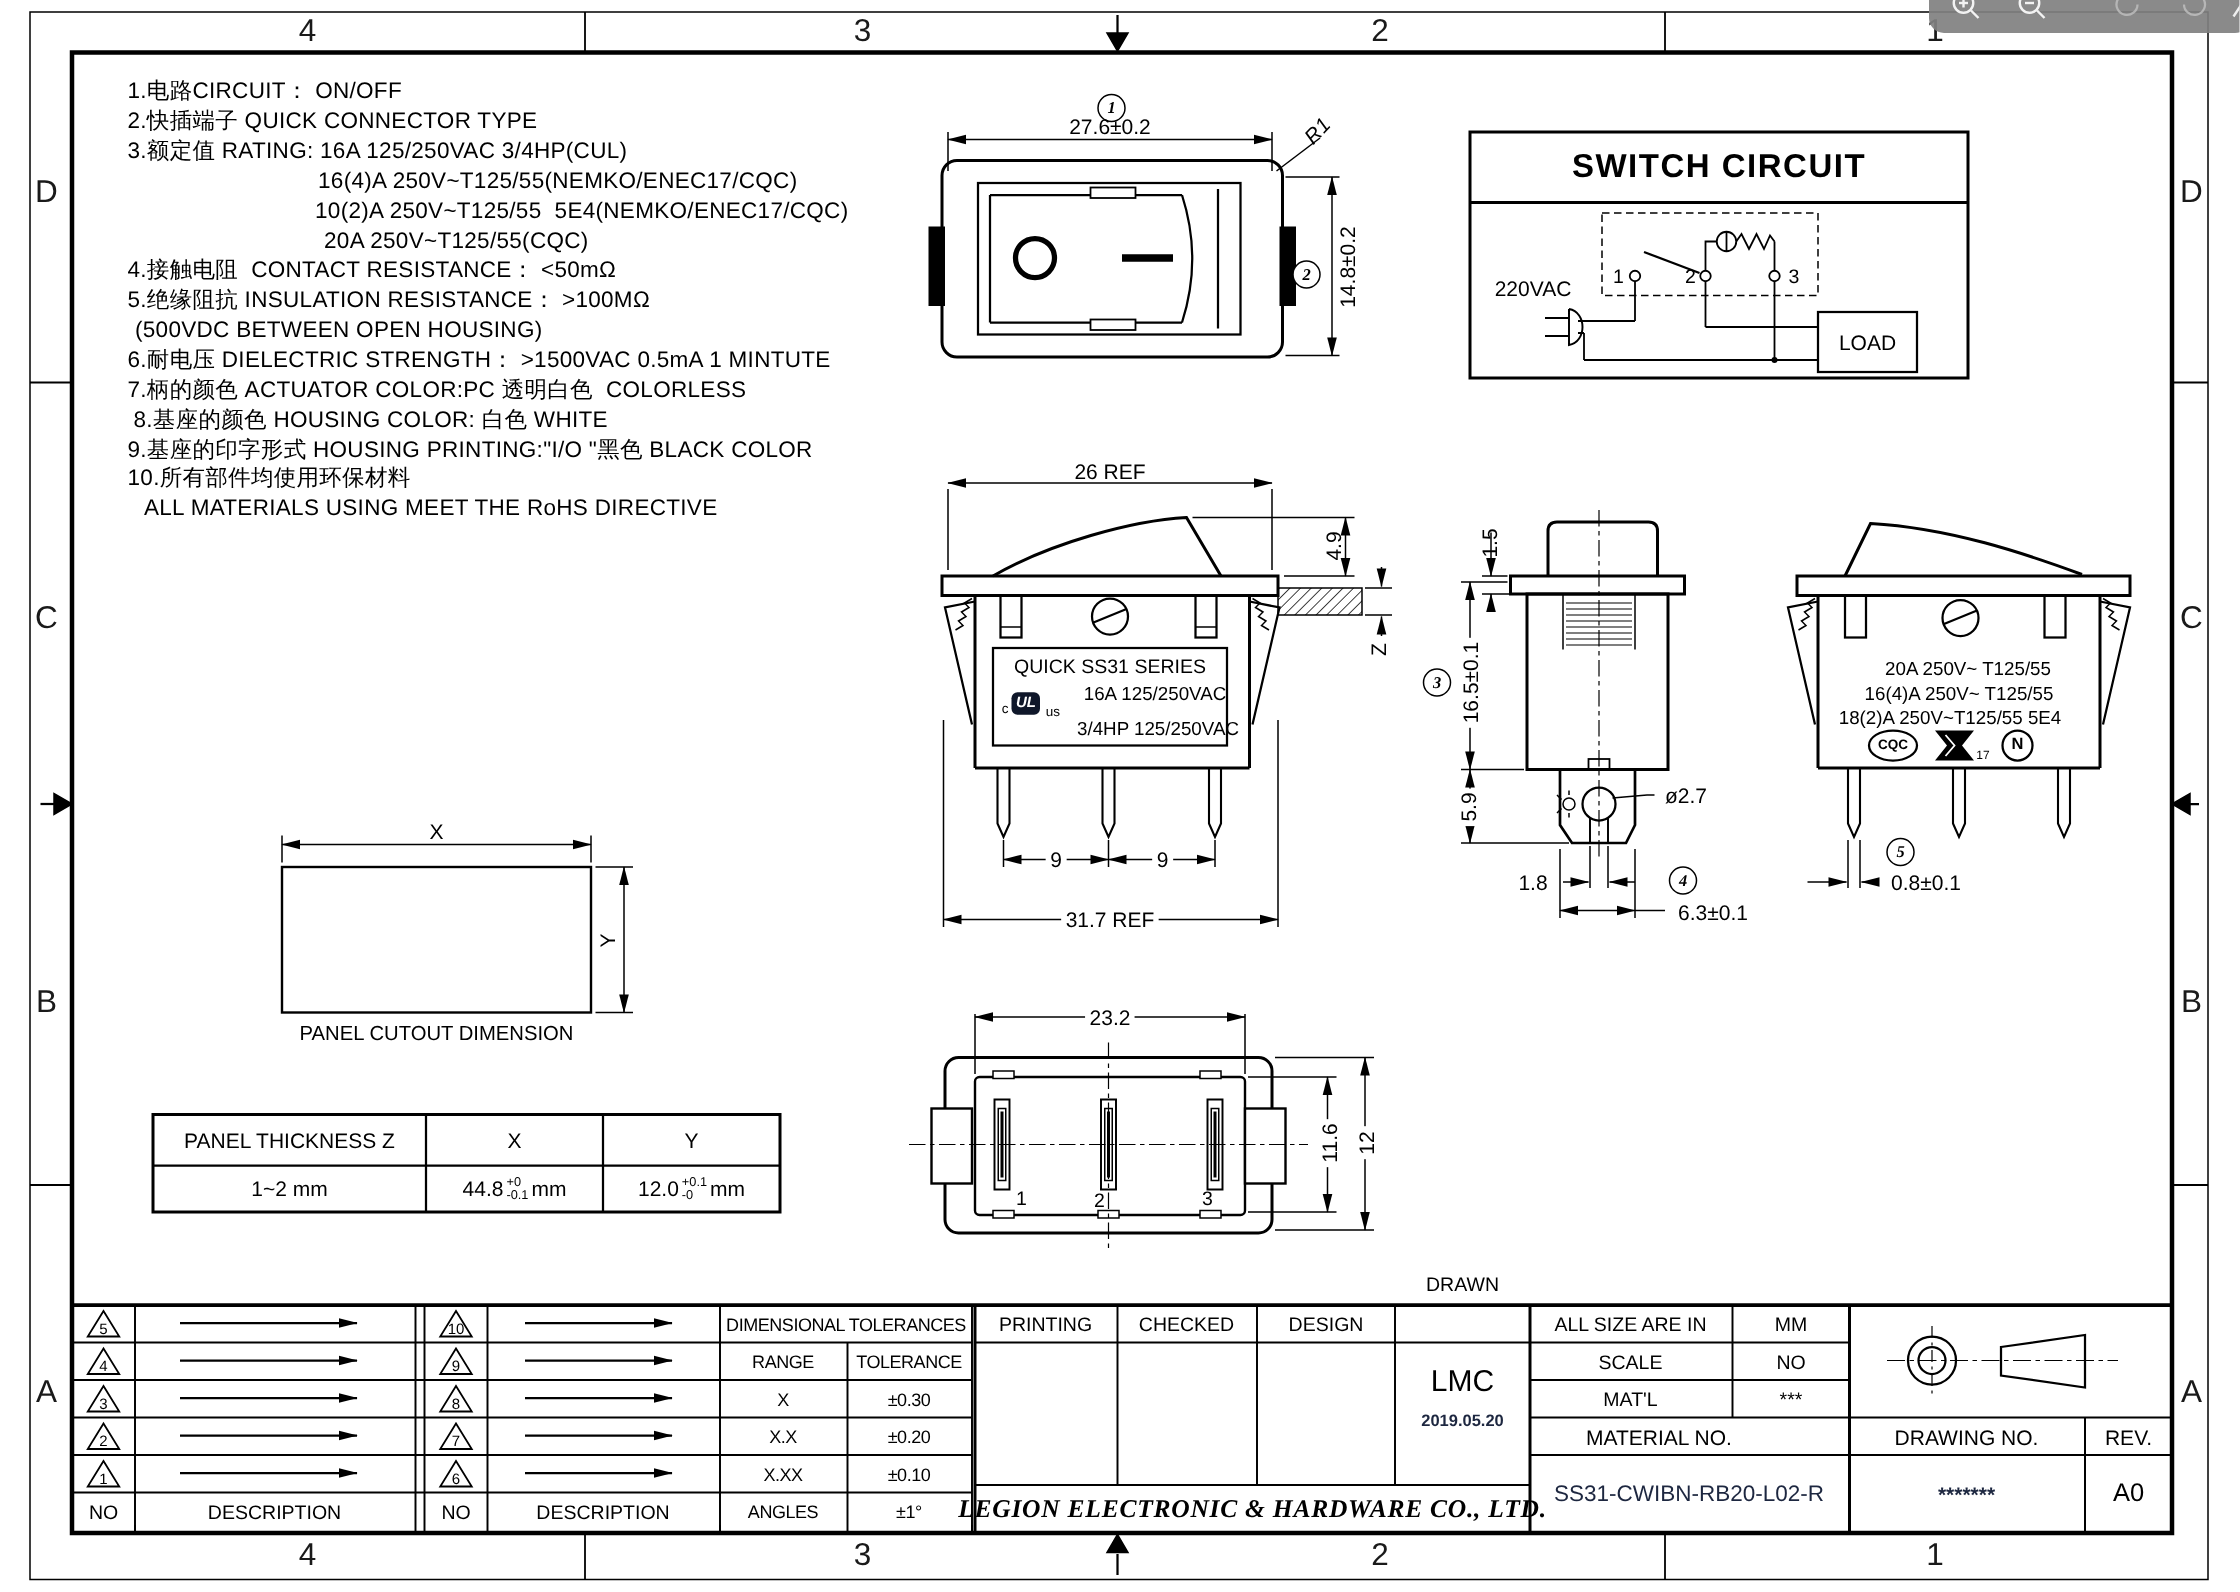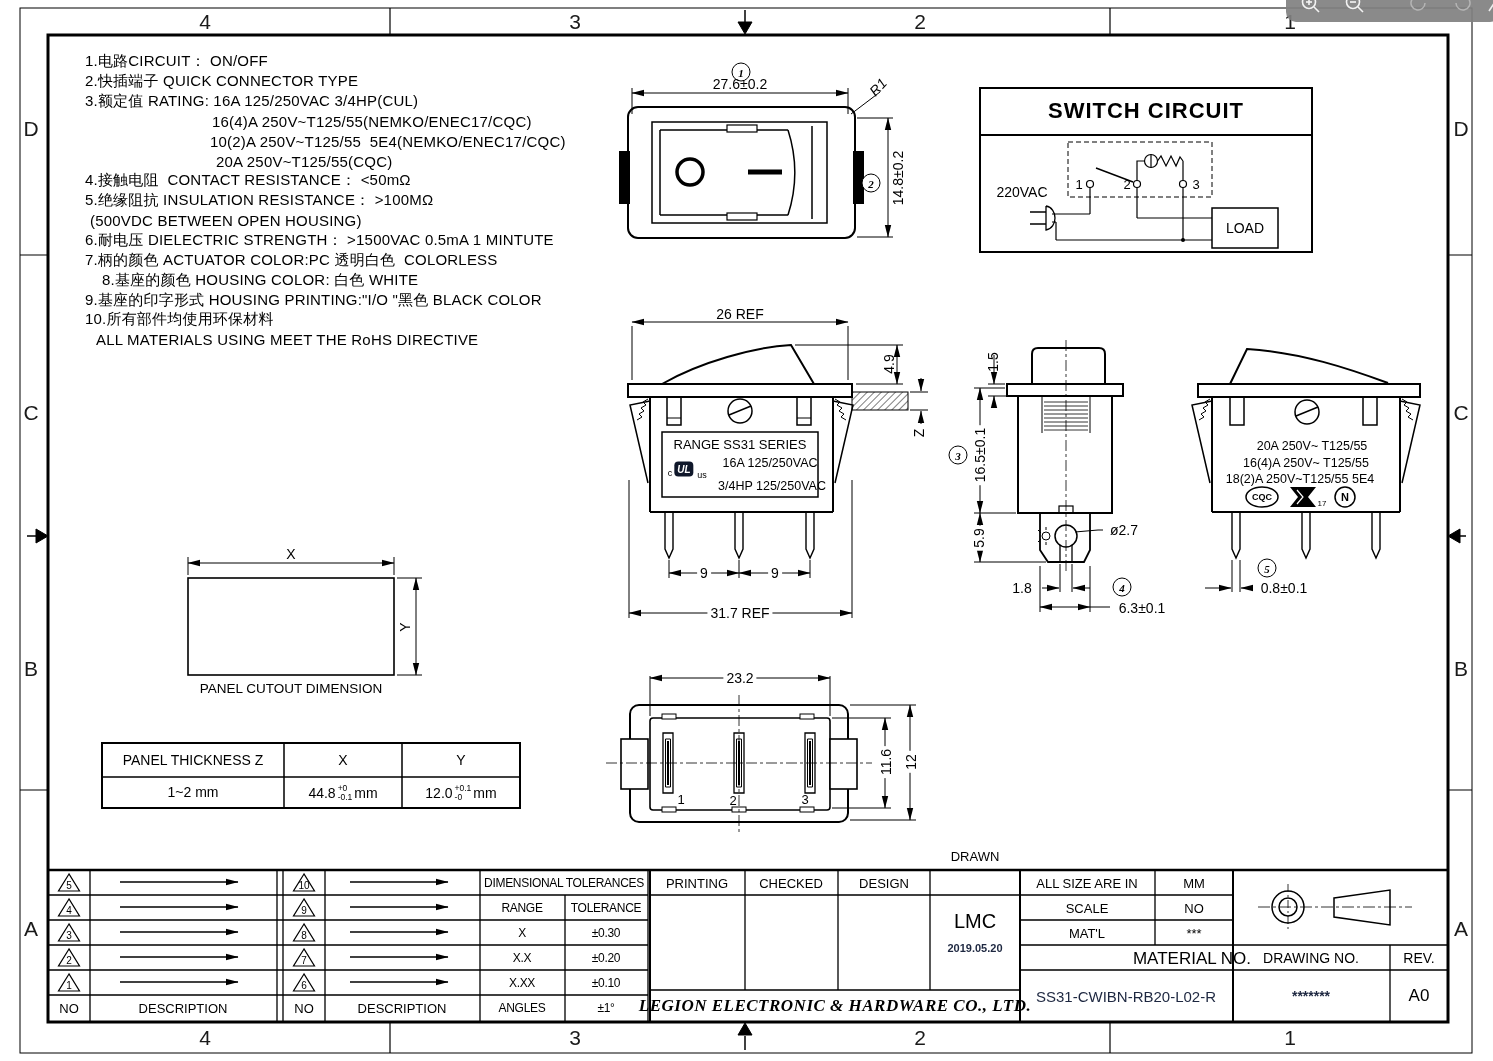--- a/index.html
+++ b/index.html
@@ -297,21 +297,21 @@
   <span class="tl" style="left:85px;top:81px">2.快插端子 QUICK CONNECTOR TYPE</span>
   <span class="tl" style="left:85px;top:101px">3.额定值 RATING: 16A 125/250VAC 3/4HP(CUL)</span>
   <span class="tl" style="left:212px;top:121px">16(4)A 250V~T125/55(NEMKO/ENEC17/CQC)</span>
   <span class="tl" style="left:210px;top:141px">10(2)A 250V~T125/55  5E4(NEMKO/ENEC17/CQC)</span>
   <span class="tl" style="left:216px;top:161px">20A 250V~T125/55(CQC)</span>
   <span class="tl" style="left:85px;top:180px">4.接触电阻  CONTACT RESISTANCE： &lt;50mΩ</span>
   <span class="tl" style="left:85px;top:200px">5.绝缘阻抗 INSULATION RESISTANCE： &gt;100MΩ</span>
   <span class="tl" style="left:90px;top:220px">(500VDC BETWEEN OPEN HOUSING)</span>
   <span class="tl" style="left:85px;top:240px">6.耐电压 DIELECTRIC STRENGTH： &gt;1500VAC 0.5mA 1 MINTUTE</span>
   <span class="tl" style="left:85px;top:260px">7.柄的颜色 ACTUATOR COLOR:PC 透明白色  COLORLESS</span>
-  <span class="tl" style="left:102px;top:280px">8.基座的颜色 HOUSING COLOR: 白色 WHITE</span>
+  <span class="tl" style="left:89px;top:280px">8.基座的颜色 HOUSING COLOR: 白色 WHITE</span>
   <span class="tl" style="left:85px;top:300px">9.基座的印字形式 HOUSING PRINTING:"I/O "黑色 BLACK COLOR</span>
   <span class="tl" style="left:85px;top:319px">10.所有部件均使用环保材料</span>
   <span class="tl" style="left:96px;top:339px">ALL MATERIALS USING MEET THE RoHS DIRECTIVE</span>
 </div>
 
 <span class="balloon" style="left:741px;top:72px">1</span>
 <span class="t" style="left:740px;top:84px">27.6±0.2</span>
 <span class="t r45" style="left:878px;top:87px">R1</span>
 <span class="balloon" style="left:871px;top:183px">2</span>
 <span class="t v" style="left:898px;top:178px">14.8±0.2</span>
@@ -319,21 +319,21 @@
 <span class="t" style="left:1146px;top:111px;font-size:22px;font-weight:bold;letter-spacing:1px">SWITCH CIRCUIT</span>
 <span class="t" style="left:1022px;top:192px">220VAC</span>
 <span class="t" style="left:1079px;top:184px;font-size:13px">1</span>
 <span class="t" style="left:1127px;top:184px;font-size:13px">2</span>
 <span class="t" style="left:1196px;top:184px;font-size:13px">3</span>
 <span class="t" style="left:1245px;top:228px">LOAD</span>
 
 <span class="t" style="left:740px;top:314px">26 REF</span>
 <span class="t v" style="left:889px;top:364px">4.9</span>
 <span class="t v" style="left:919px;top:433px">Z</span>
-<span class="t" style="left:740px;top:444px;font-size:13px">RANGE SS31 SERIES</span>
+<span class="t" style="left:740px;top:444px;font-size:13px">QUICK SS31 SERIES</span>
 <span class="t xs" style="left:670px;top:473px">c</span>
 <span class="ul-badge" style="left:684px;top:469px">UL</span>
 <span class="t xs" style="left:702px;top:475px">us</span>
 <span class="t sm" style="left:770px;top:463px">16A 125/250VAC</span>
 <span class="t sm" style="left:772px;top:486px">3/4HP 125/250VAC</span>
 <span class="t bg" style="left:704px;top:573px">9</span>
 <span class="t bg" style="left:775px;top:573px">9</span>
 <span class="t bg" style="left:740px;top:613px">31.7 REF</span>
 
 <span class="t v" style="left:993px;top:362px">1.5</span>
@@ -410,21 +410,21 @@
 <span class="t" style="left:975px;top:921px;font-size:20px">LMC</span>
 <span class="t" style="left:975px;top:948px;font-size:11px;font-weight:bold;color:#1d2740">2019.05.20</span>
 <span class="t company" style="left:835px;top:1006px">LEGION ELECTRONIC &amp; HARDWARE CO., LTD.</span>
 
 <span class="t hdr" style="left:1087px;top:883px">ALL SIZE ARE IN</span>
 <span class="t hdr" style="left:1194px;top:883px">MM</span>
 <span class="t hdr" style="left:1087px;top:908px">SCALE</span>
 <span class="t hdr" style="left:1194px;top:908px">NO</span>
 <span class="t hdr" style="left:1087px;top:933px">MAT'L</span>
 <span class="t hdr" style="left:1194px;top:933px">***</span>
-<span class="t" style="left:1192px;top:958px;font-size:17px">MATERIAL NO.</span>
+<span class="t" style="left:1106px;top:958px;font-size:14px">MATERIAL NO.</span>
 <span class="t" style="left:1126px;top:996px;font-size:15px;color:#1d2740">SS31-CWIBN-RB20-L02-R</span>
 
 <span class="t" style="left:1311px;top:958px;font-size:14px">DRAWING NO.</span>
 <span class="t" style="left:1419px;top:958px;font-size:14px">REV.</span>
 <span class="t" style="left:1311px;top:996px;font-weight:bold;color:#1d2740">*******</span>
 <span class="t" style="left:1419px;top:995px;font-size:17px">A0</span>
 
 <div class="toolbar">
   <svg style="left:14px" width="22" height="22" viewBox="0 0 22 22">
     <g stroke="#fff" stroke-width="1.6" fill="none" opacity=".9">

